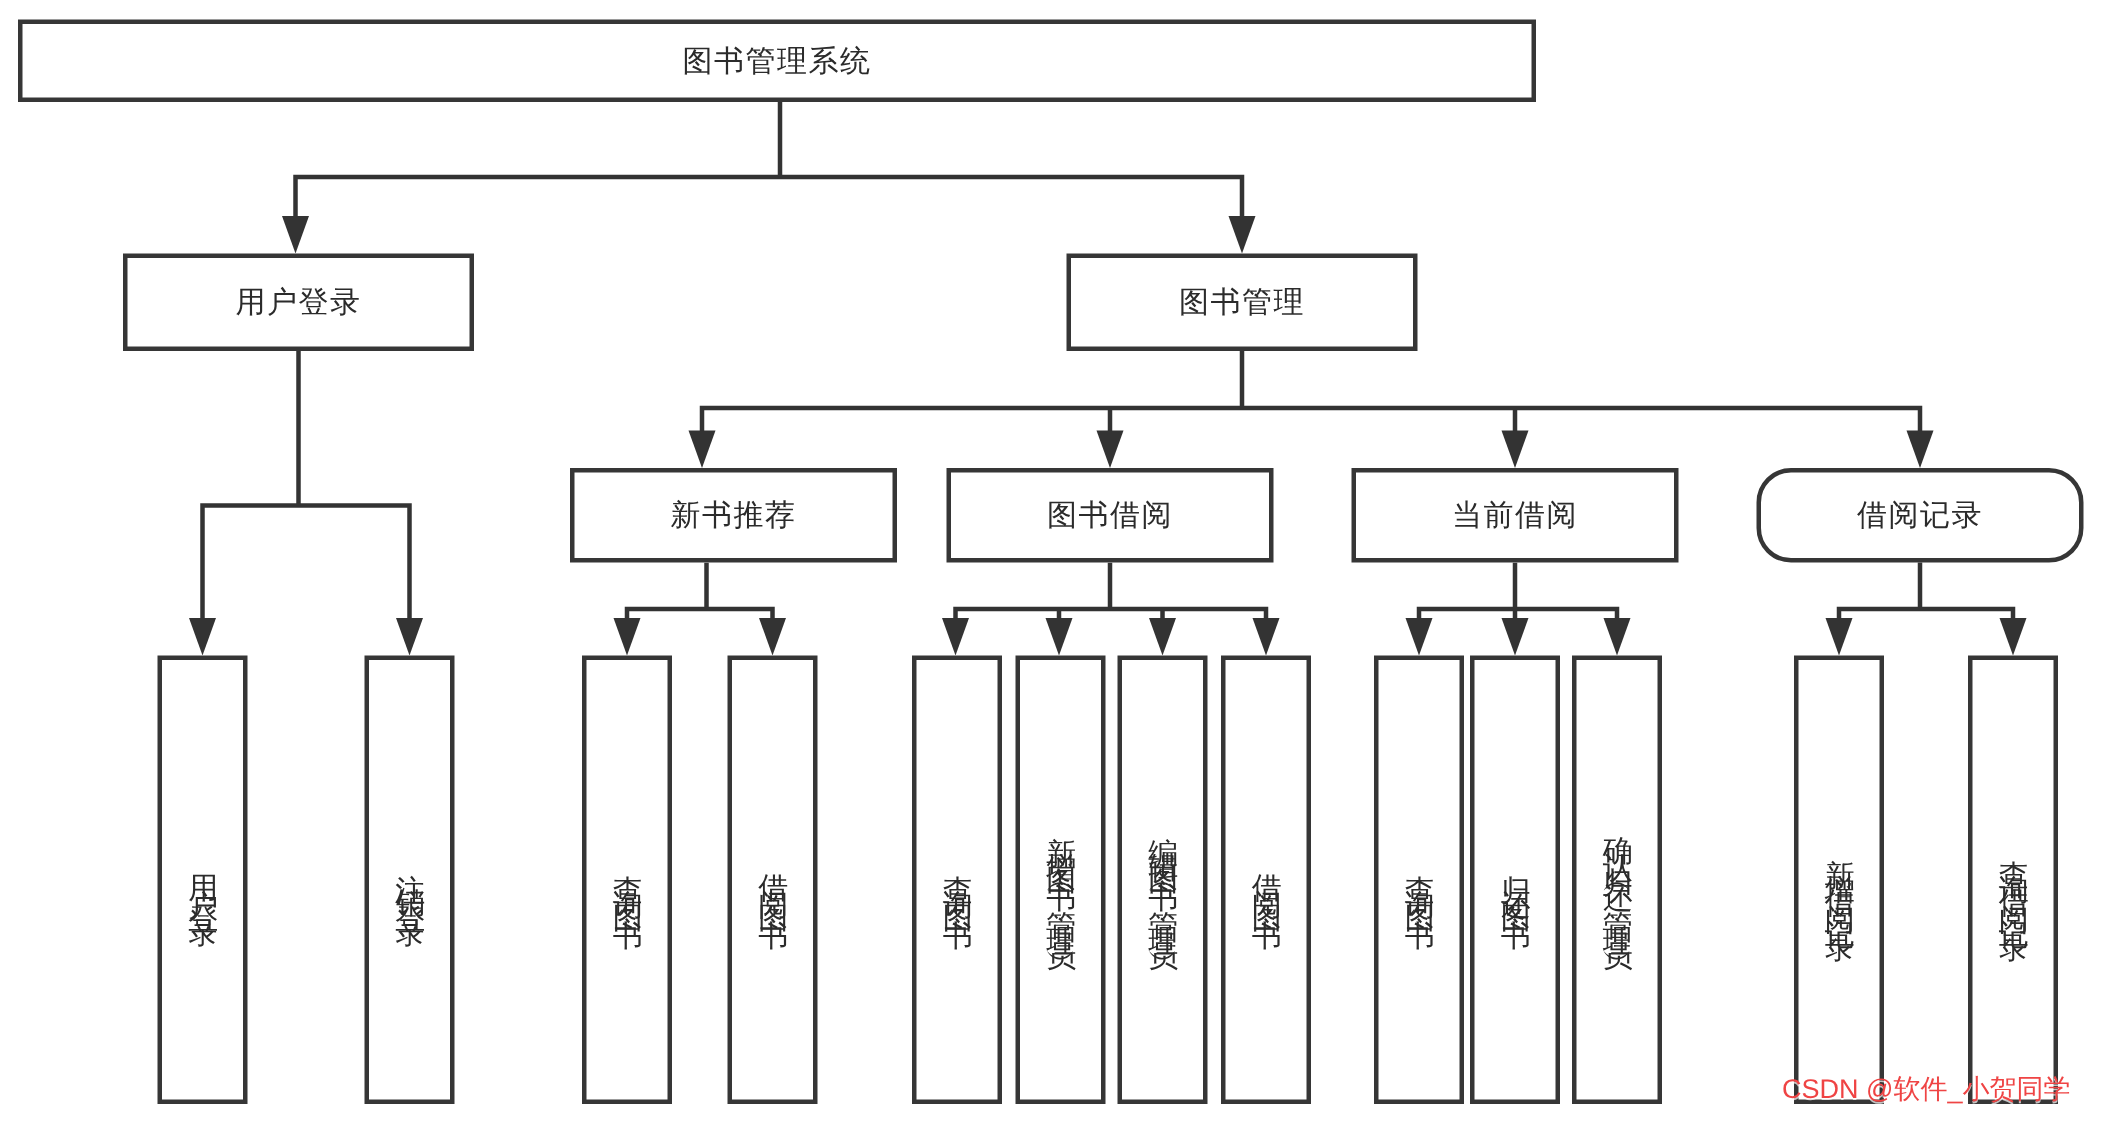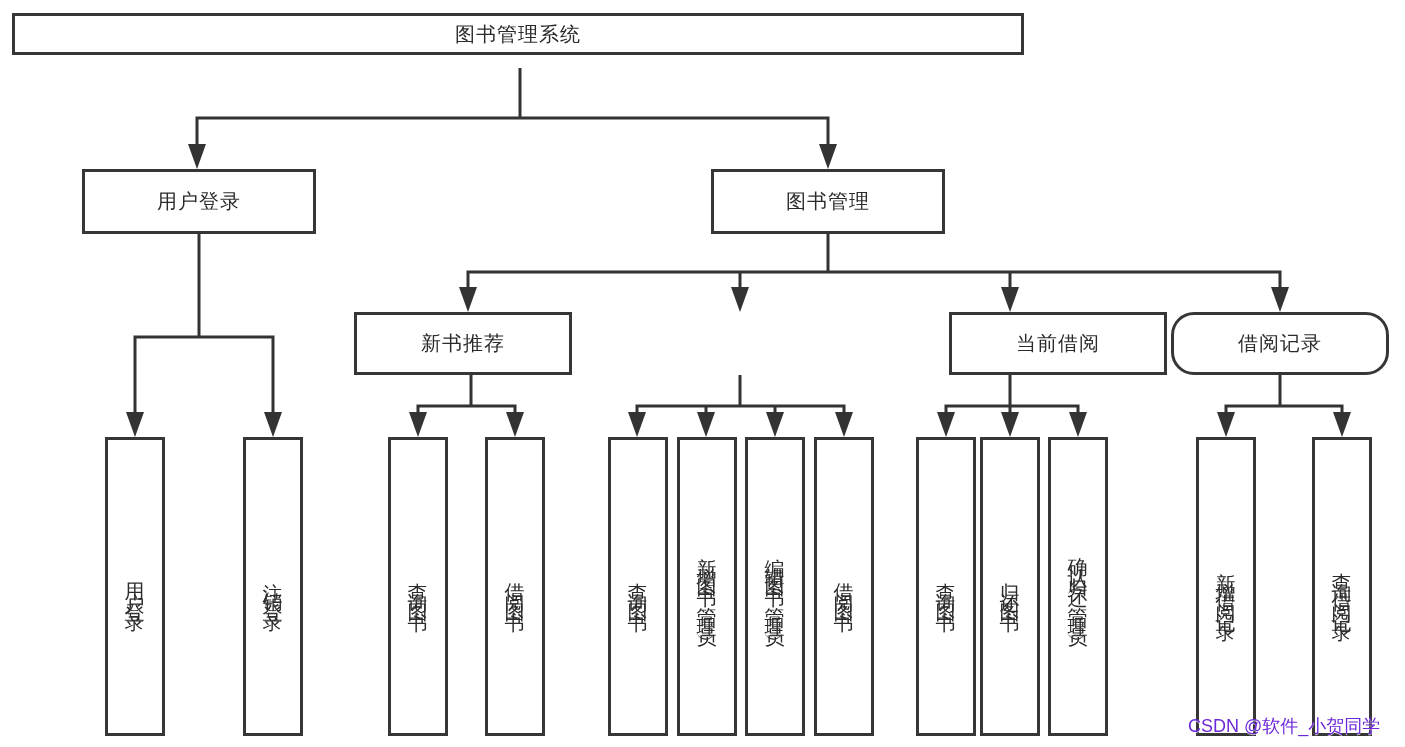--- a/index.html
+++ b/index.html
@@ -51,21 +51,21 @@
     line-height: 1;
     color: #2b2b2b;
     white-space: nowrap;
   }
   .l3 { top: 312px; width: 218px; height: 63px; }
   .watermark {
     position: absolute;
     left: 1188px;
     top: 714px;
     font-size: 18px;
-    color: #6d28d9;
+    color: #ef4444;
     text-shadow: 0 1px 0 rgba(255,255,255,0.7);
     white-space: nowrap;
     z-index: 5;
   }
 </style>
 </head>
 <body>
 
 <div class="stage">
 
@@ -95,35 +95,38 @@
       <polygon points="766,412 784,412 775,437"></polygon>
       <polygon points="835,412 853,412 844,437"></polygon>
       <polygon points="937,412 955,412 946,437"></polygon>
       <polygon points="1001,412 1019,412 1010,437"></polygon>
       <polygon points="1069,412 1087,412 1078,437"></polygon>
       <polygon points="1217,412 1235,412 1226,437"></polygon>
       <polygon points="1333,412 1351,412 1342,437"></polygon>
     </g>
   </svg>
 
-  <div class="node" style="left:12px; top:13px; width:1012px; height:42px;">
+  <div class="node" style="left:12px; top:13px; width:1012px; height:55px;">
     <span>图书管理系统</span>
   </div>
 
   <div class="node" style="left:82px; top:169px; width:234px; height:65px;">
     <span>用户登录</span>
   </div>
   <div class="node" style="left:711px; top:169px; width:234px; height:65px;text-align:center;">
     <span>图书管理</span>
   </div>
 
-  <div class="node l3" style="left:354px;">
+  <div class="node l3" style="left:380px;">
     <span>新书推荐</span>
   </div>
-  <div class="node l3" style="left:901px;margin-left:48px;">
+  <div class="node l3" style="left:631px;">
+    <span>图书借阅</span>
+  </div>
+  <div class="node l3" style="left:901px;">
     <span>当前借阅</span>
   </div>
   <div class="node l3" style="left:1171px;border-radius:23px;">
     <span>借阅记录</span>
   </div>
 
   <div class="leaf" style="left:105px;">
     <span class="vtext">用户登录</span>
   </div>
   <div class="leaf" style="left:243px;">

